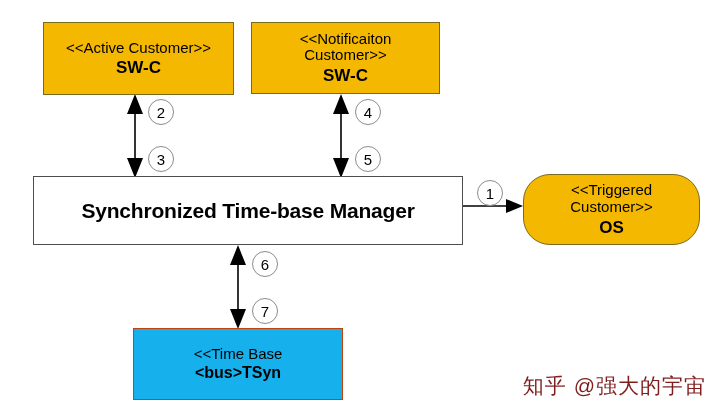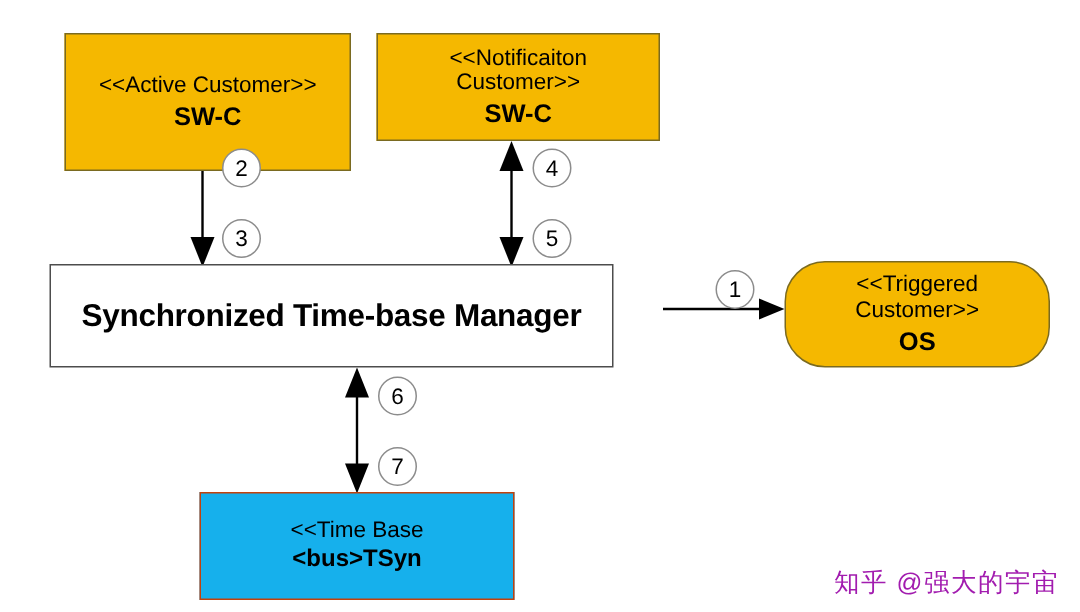--- a/index.html
+++ b/index.html
@@ -82,22 +82,22 @@
     align-items: center;
     justify-content: center;
     box-sizing: border-box;
   }
 
   
   .watermark {
     position: absolute;
     right: 14px;
     bottom: 8px;
-    color: #a21caf;
-    font-size: 17px;
+    color: #7f1d1d;
+    font-size: 21px;
     letter-spacing: 1px;
     white-space: nowrap;
     user-select: none;
   }
 </style>
 </head>
 <body>
 
 <div id="canvas">
 
@@ -125,32 +125,32 @@
   </div>
 
   <div class="conn" style="left:227px; top:245px;">
     <svg width="22" height="84" viewBox="0 0 22 84">
       <line x1="11" y1="10" x2="11" y2="74" stroke="#000000" stroke-width="1.6"></line>
       <polygon points="11,0 3,20 19,20" fill="#000000"></polygon>
       <polygon points="11,84 3,64 19,64" fill="#000000"></polygon>
     </svg>
   </div>
 
-  <div class="node orange" style="left:43px; top:22px; width:191px; height:92px;">
+  <div class="node orange" style="left:43px; top:22px; width:191px; height:73px;">
     <div class="stereotype">&lt;&lt;Active Customer&gt;&gt;</div>
     <div class="nodename">SW-C</div>
   </div>
 
   <div class="node orange" style="left:251px; top:22px; width:189px; height:72px;">
     <div class="stereotype">&lt;&lt;Notificaiton</div>
     <div class="stereotype">Customer&gt;&gt;</div>
     <div class="nodename">SW-C</div>
   </div>
 
-  <div class="node white" style="left:33px; top:176px; width:376px; height:69px;">
+  <div class="node white" style="left:33px; top:176px; width:430px; height:69px;">
     <div class="center-title">Synchronized Time-base Manager</div>
   </div>
 
   <div class="node orange" style="left:523px; top:174px; width:177px; height:71px;border-radius:27px;">
     <div class="stereotype">&lt;&lt;Triggered</div>
     <div class="stereotype">Customer&gt;&gt;</div>
     <div class="nodename">OS</div>
   </div>
 
   <div class="node blue" style="left:133px; top:328px; width:210px; height:72px;">

